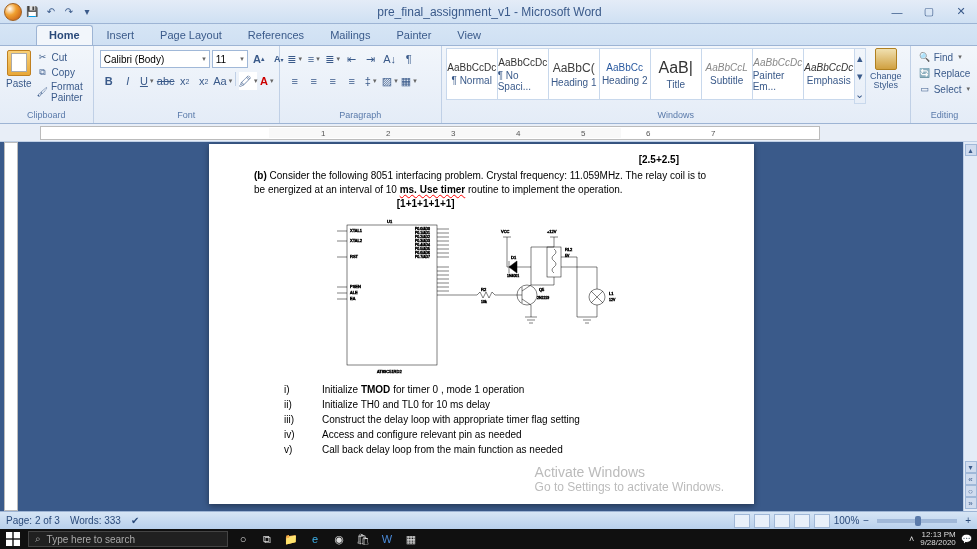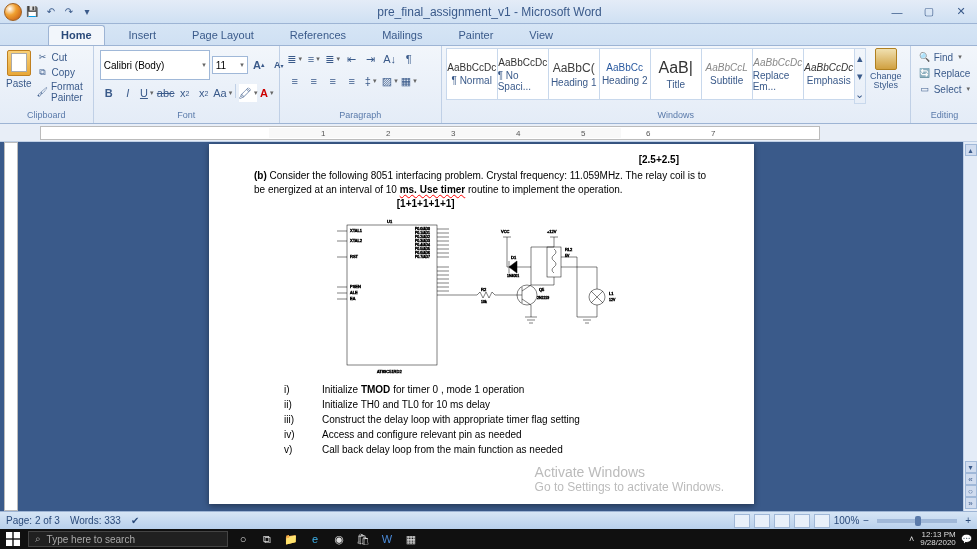--- a/index.html
+++ b/index.html
@@ -8,41 +8,41 @@
 
 .titlebar { height: 24px; background: linear-gradient(#e4ecf7,#cfe0f3); display: flex; align-items: center; padding: 0 4px; border-bottom: 1px solid #9db4d4; }
 .qat { display: flex; align-items: center; gap: 4px; }
 .office-btn { width: 18px; height: 18px; background: radial-gradient(circle at 30% 30%, #fff, #f0a030 40%, #c05010); border-radius: 50%; border: 1px solid #a06020; }
 .qat-icon { width: 14px; height: 14px; display: flex; align-items: center; justify-content: center; color: #3a5a8a; font-size: 10px; }
 .title-text { flex: 1; text-align: center; color: #3a5a8a; font-size: 12px; }
 .win-controls { display: flex; gap: 8px; }
 .win-btn { width: 24px; height: 18px; display: flex; align-items: center; justify-content: center; color: #3a5a8a; font-size: 11px; cursor: pointer; }
 
 
-.ribbon-tabs { height: 22px; background: linear-gradient(#d6e5f5,#cfe0f3); display: flex; align-items: flex-end; padding-left: 48px; gap: 12px; border-bottom: 1px solid #9db4d4; text-align: center; }
+.ribbon-tabs { height: 22px; background: linear-gradient(#d6e5f5,#cfe0f3); display: flex; align-items: flex-end; padding-left: 36px; gap: 2px; border-bottom: 1px solid #9db4d4; text-align: center; }
 .tab { padding: 3px 12px 4px; color: #3a5a8a; font-size: 11px; cursor: pointer; }
 .tab.active { background: #f2f6fb; border: 1px solid #9db4d4; border-bottom: none; border-radius: 3px 3px 0 0; color: #2a4a7a; font-weight: bold; }
 
 
 .ribbon { height: 78px; background: linear-gradient(#f2f6fb,#e4ecf7); display: flex; border-bottom: 1px solid #9db4d4; }
 .group { border-right: 1px solid #c0d0e6; padding: 2px 4px; display: flex; flex-direction: column; justify-content: space-between; position: relative; }
 .group-label { font-size: 9px; color: #5a7aaa; text-align: center; padding-bottom: 1px; }
 .group-body { flex: 1; display: flex; align-items: flex-start; }
 
 
 .paste-btn { width: 32px; display: flex; flex-direction: column; align-items: center; gap: 2px; padding: 2px; cursor: pointer; }
 .paste-icon { width: 24px; height: 26px; background: linear-gradient(#f8d078,#e8a838); border: 1px solid #c08020; border-radius: 2px; position: relative; }
 .paste-icon::before { content:""; position:absolute; top:2px; left:3px; right:3px; bottom:3px; background:#fff; border:1px solid #aaa;}
 .clip-sub { display: flex; flex-direction: column; gap: 1px; padding: 2px 2px; font-size: 10px; color: #3a5a8a; }
 .clip-item { display: flex; align-items: center; gap: 3px; cursor: pointer; padding: 1px; }
 .mini-icon { width: 12px; height: 12px; display: inline-flex; align-items: center; justify-content: center; font-size: 9px; }
 
 
 .font-row1 { display: flex; gap: 2px; align-items: center; }
-.font-select { width: 110px; height: 30px; border: 1px solid #a0b8d8; background: #fff; font-size: 10px; padding: 0 3px; display: flex; align-items: center; justify-content: space-between; }
+.font-select { width: 110px; height: 18px; border: 1px solid #a0b8d8; background: #fff; font-size: 10px; padding: 0 3px; display: flex; align-items: center; justify-content: space-between; }
 .size-select { width: 36px; height: 18px; border: 1px solid #a0b8d8; background: #fff; font-size: 10px; padding: 0 3px; display: flex; align-items: center; justify-content: space-between; }
 .btn-sm { width: 18px; height: 18px; border: 1px solid transparent; display: flex; align-items: center; justify-content: center; font-size: 11px; color: #3a5a8a; cursor: pointer; }
 .font-row2 { display: flex; gap: 1px; margin-top: 4px; }
 
 
 .para-grid { display: flex; gap: 1px; flex-wrap: wrap; width: 152px; }
 
 
 .styles-gallery { display: flex; gap: 0; height: 56px; overflow: hidden; }
 .style-item { width: 52px; height: 52px; border: 1px solid #c8d8ec; background: #fff; display: flex; flex-direction: column; align-items: center; justify-content: center; cursor: pointer; margin-right: -1px; }
@@ -249,21 +249,21 @@
         <div class="style-item">
             <div class="style-preview" style="font-size:16px">AaB|</div>
             <div class="style-name">Title</div>
           </div>
         <div class="style-item">
             <div class="style-preview" style="color:#888;font-style:italic">AaBbCcL</div>
             <div class="style-name">Subtitle</div>
           </div>
         <div class="style-item">
             <div class="style-preview" style="color:#888;font-style:italic">AaBbCcDc</div>
-            <div class="style-name">Replace Em...</div>
+            <div class="style-name">Painter Em...</div>
           </div>
         <div class="style-item">
             <div class="style-preview" style="font-style:italic">AaBbCcDc</div>
             <div class="style-name">Emphasis</div>
           </div>
       </div>
       <div style="width:12px;display:flex;flex-direction:column;border:1px solid #c8d8ec">
         <div class="btn-sm" style="height:18px;width:10px">▴</div>
         <div class="btn-sm" style="height:18px;width:10px">▾</div>
         <div class="btn-sm" style="height:18px;width:10px">⌄</div>

